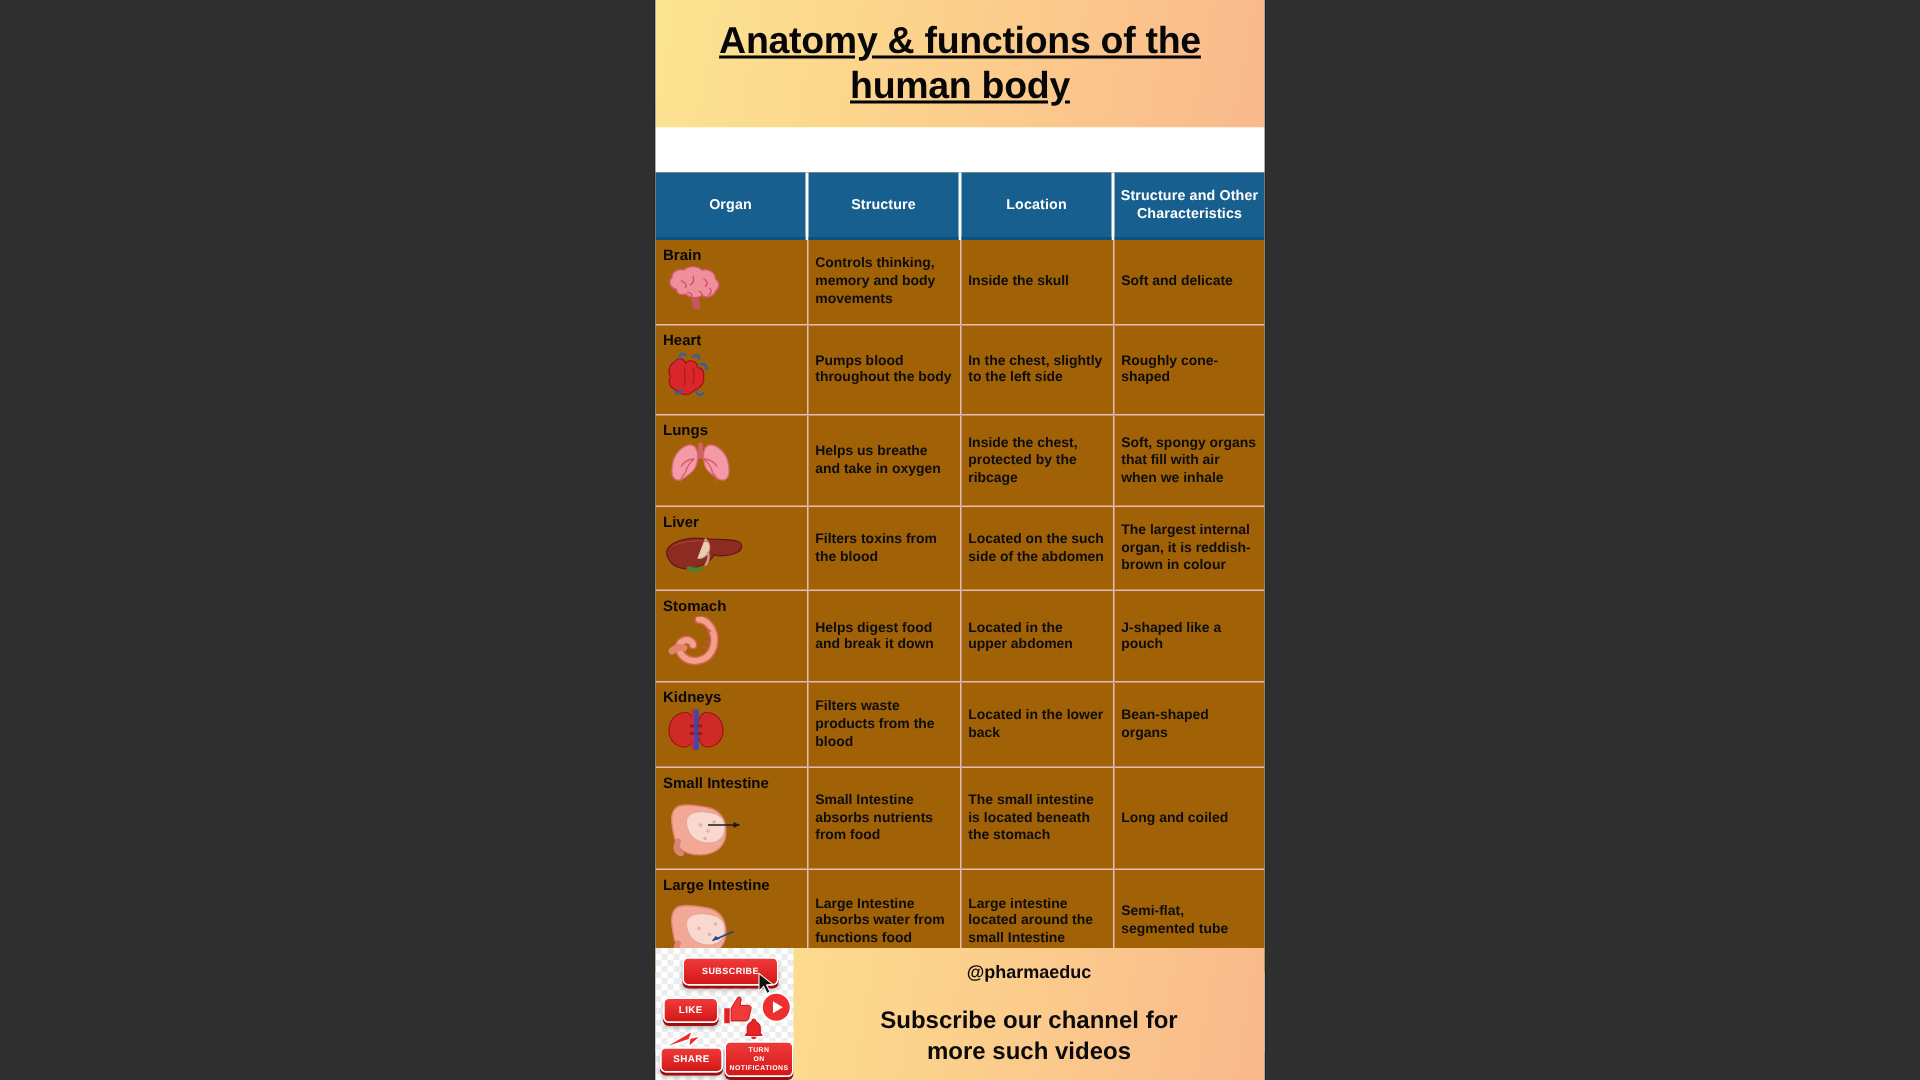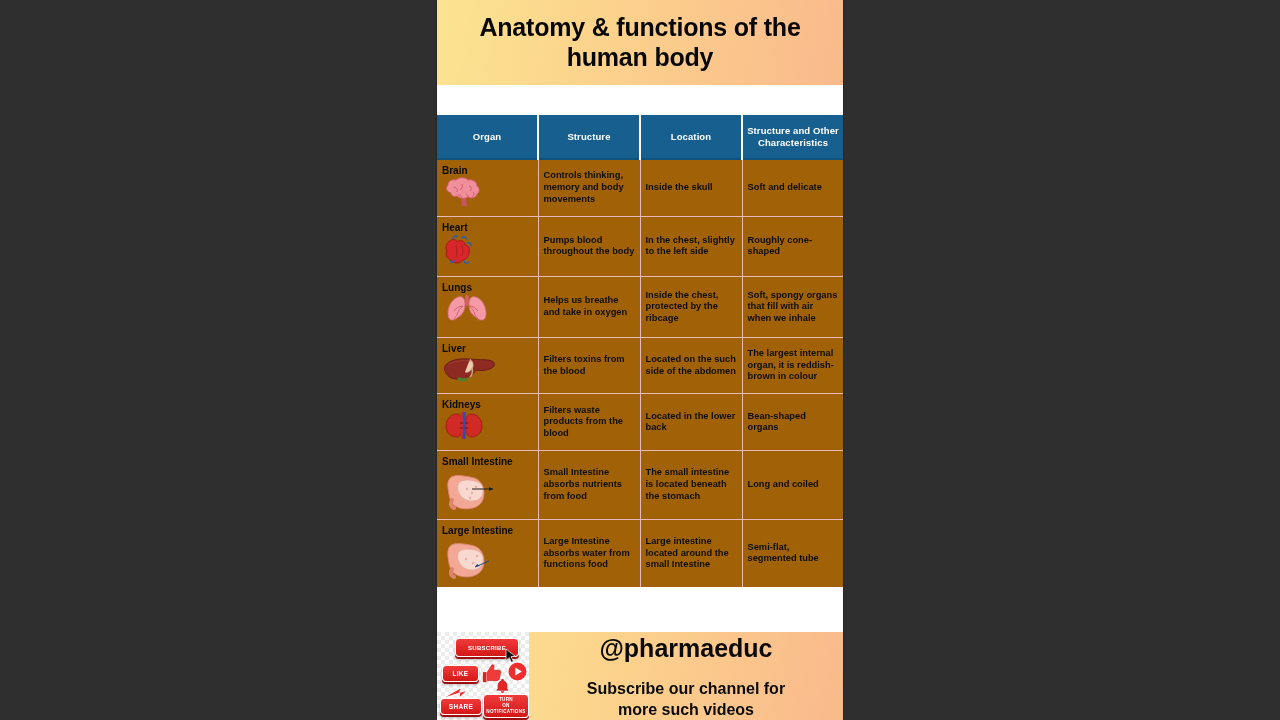--- a/index.html
+++ b/index.html
@@ -35,20 +35,21 @@
   }
 
   
   .title-bar{
     height:85px;
     background:linear-gradient(100deg,#fbe491 0%,#fcd28c 42%,#f9b98c 100%);
     display:flex;align-items:center;justify-content:flex-start;
     text-align:center;
     padding:0 14px;
     box-sizing:border-box;
+    text-decoration:underline;
   }
   .title-bar h1{
     margin:0;
     font-size:25px;
     line-height:1.18;
     font-weight:700;
     color:#070707;
     letter-spacing:-.2px;
   }
   .title-gap{height:30px;background:#fff;}
@@ -155,21 +156,21 @@
   }
   .sub-text{
     flex:1;
     display:flex;flex-direction:column;
     align-items:center;justify-content:center;
     text-align:center;
     padding:2px 6px 0 6px;
     box-sizing:border-box;
   }
   .handle{
-    font-size:25px;font-weight:700;color:#0a0a0a;line-height:1.25;
+    font-size:12px;font-weight:700;color:#0a0a0a;line-height:1.25;
     margin-bottom:15px;
   }
   .sub-l1,.sub-l2{
     font-size:16px;font-weight:700;color:#0a0a0a;line-height:1.3;
   }
 
   
   .yt{position:absolute;}
   .pill{
     background:linear-gradient(#f03b3b,#d41717);
@@ -285,20 +286,34 @@
     <path d="M17 24c3 1 6 1 8 0" stroke="#4f7f2c" stroke-width="3" fill="none" stroke-linecap="round"></path>
     <path d="M6 9c8-3 16-4 24-3" stroke="#a64a3c" stroke-width=".8" fill="none" opacity=".7"></path>
   </svg></span>
             </td>
             <td>Filters toxins from the blood</td>
             <td>Located on the such side of the abdomen</td>
             <td>The largest internal organ, it is reddish-brown in colour</td>
           </tr>
           <tr>
             <td class="organ-cell">
+              <span class="organ-name">Stomach</span>
+              <span class="organ-art"><svg width="40" height="34" viewBox="0 0 40 34">
+    <path d="M24 2c5 0 9 5 10 11 1 7-2 14-9 16-6 2-12-1-14-6-1-3 0-6 3-7 3-1 6 1 6 3" fill="none" stroke="#d8614d" stroke-width="6" stroke-linecap="round"></path>
+    <path d="M24 2c5 0 9 5 10 11 1 7-2 14-9 16-6 2-12-1-14-6-1-3 0-6 3-7 3-1 6 1 6 3" fill="none" stroke="#f0a08c" stroke-width="4" stroke-linecap="round"></path>
+    <path d="M14 21c-3-1-6 0-8 2" stroke="#e2836e" stroke-width="4.5" fill="none" stroke-linecap="round"></path>
+    <path d="M29 8l3 2M28 12l4 2M27 16l4 1M26 20l4 1" stroke="#c35340" stroke-width=".9"></path>
+  </svg></span>
+            </td>
+            <td>Helps digest food and break it down</td>
+            <td>Located in the upper abdomen</td>
+            <td>J-shaped like a pouch</td>
+          </tr>
+          <tr>
+            <td class="organ-cell">
               <span class="organ-name">Kidneys</span>
               <span class="organ-art"><svg width="44" height="30" viewBox="0 0 44 30">
     <path d="M15 3c4 0 6 5 6 11s-2 12-6 12C8 26 4 21 4 15S8 3 15 3z" fill="#cf2a25" stroke="#9a1712" stroke-width=".8"></path>
     <path d="M29 3c-4 0-6 5-6 11s2 12 6 12c7 0 11-5 11-11S36 3 29 3z" fill="#cf2a25" stroke="#9a1712" stroke-width=".8"></path>
     <rect x="20.4" y="1" width="3.4" height="27" fill="#3a49b0"></rect>
     <rect x="19" y="1" width="2" height="27" fill="#c02a4e"></rect>
     <path d="M21 12h-3M23 12h3M21 17h-3M23 17h3" stroke="#8f1914" stroke-width="1.6"></path>
   </svg></span>
             </td>
             <td>Filters waste products from the blood</td>

